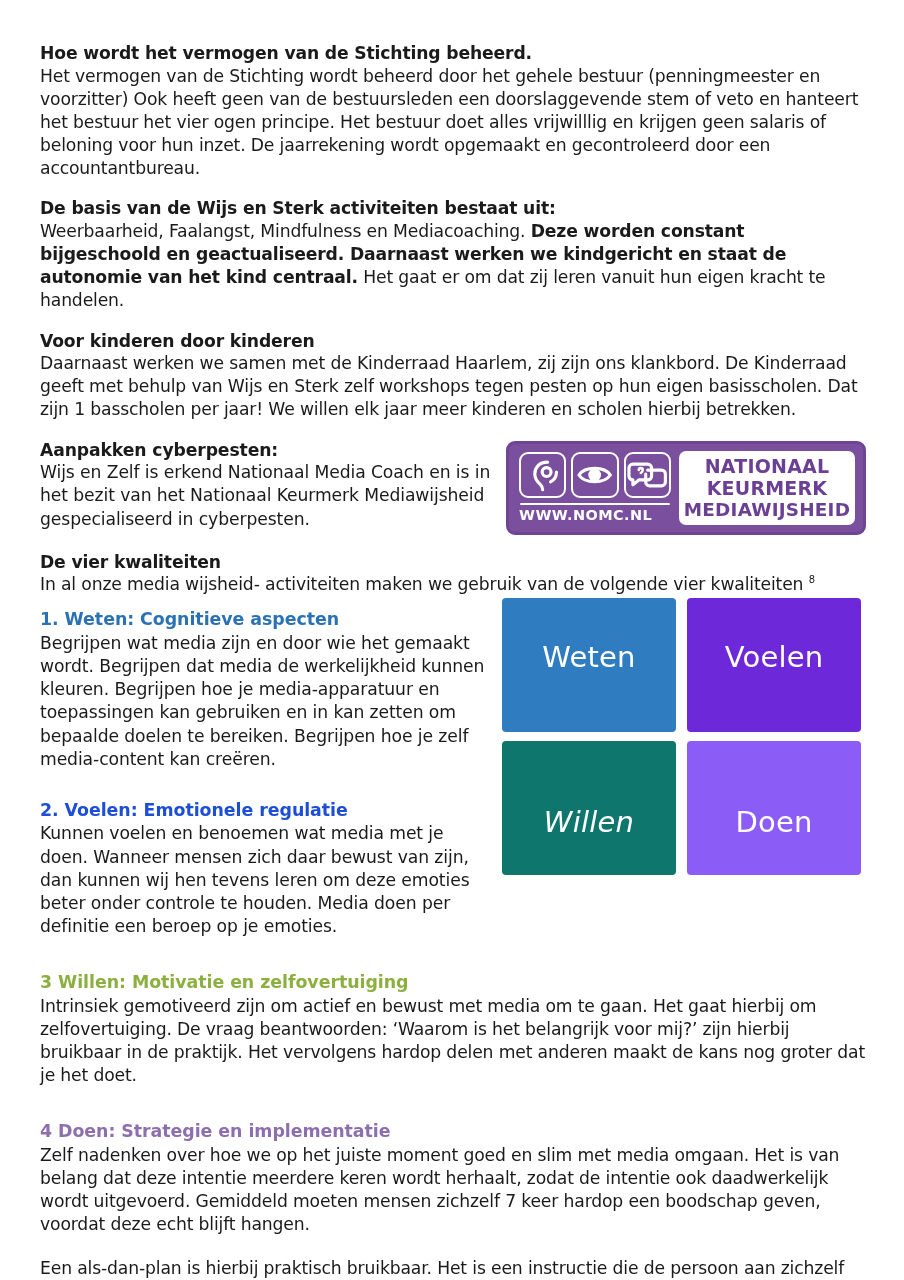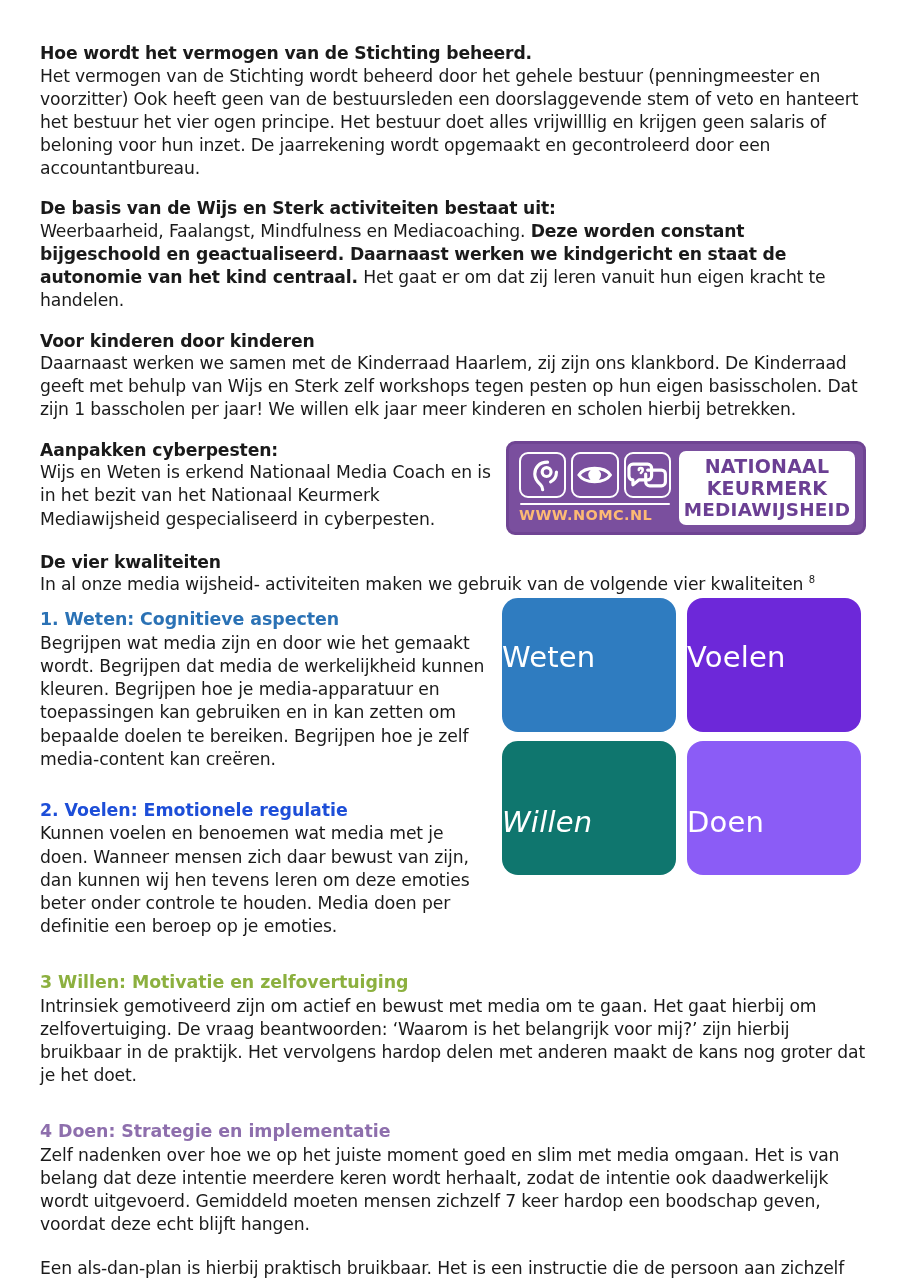--- a/index.html
+++ b/index.html
@@ -95,21 +95,21 @@
     position: relative;
     overflow: hidden;
   }
   .nomc-rule {
     height: 2.5px;
     background: #ffffff;
     margin: 3px 1px 1px 1px;
     border-radius: 2px;
   }
   .nomc-url {
-    color: #fdba74;
+    color: #ffffff;
     font-size: 14.5px;
     font-weight: bold;
     letter-spacing: 0.4px;
     line-height: 1;
     white-space: nowrap;
     font-family: "DejaVu Sans", "Liberation Sans", sans-serif;
   }
   .nomc-right {
     flex: 1;
     background: #ffffff;
@@ -136,23 +136,24 @@
 
   
   .quad {
     width: 360px;
     display: grid;
     grid-template-columns: 174px 174px;
     grid-template-rows: 134px 134px;
     gap: 9px 11px;
   }
   .quad-cell {
-    border-radius: 16px;
+    border-radius: 4px;
     display: flex;
     align-items: center;
+    justify-content: center;
     color: #ffffff;
     font-size: 29px;
     letter-spacing: 0.2px;
     font-family: "DejaVu Sans", "Liberation Sans", sans-serif;
   }
   .quad-cell span { display: block; transform: translateY(-2px); }
   .quad-cell.c-weten  { background: #2f7cc0; }
   .quad-cell.c-voelen { background: #6d28d9; }
   .quad-cell.c-willen { background: #0f766e; font-style: italic; }
   .quad-cell.c-doen   { background: #8b5cf6; }
@@ -244,21 +245,21 @@
 
         <div class="nomc-right">
           <div class="nomc-line">NATIONAAL</div>
           <div class="nomc-line">KEURMERK</div>
           <div class="nomc-line l3">MEDIAWIJSHEID</div>
         </div>
       </div>
     </div>
 
     <p class="h-bold alt">Aanpakken cyberpesten:</p>
-    <p class="body-txt alt narrow-col">Wijs en Weten is erkend Nationaal Media Coach en is in het bezit van het Nationaal Keurmerk Mediawijsheid gespecialiseerd in cyberpesten.</p>
+    <p class="body-txt alt narrow-col">Wijs en Zelf is erkend Nationaal Media Coach en is in het bezit van het Nationaal Keurmerk Mediawijsheid gespecialiseerd in cyberpesten.</p>
   </div>
   <div class="clear"></div>
 
   <div class="sp-sm"></div>
 
   <div>
     <p class="h-bold">De vier kwaliteiten</p>
     <p class="body-txt"><span>In al onze media wijsheid- activiteiten maken we gebruik van de volgende vier kwaliteiten</span> <sup class="fn">8</sup></p>
   </div>
 

